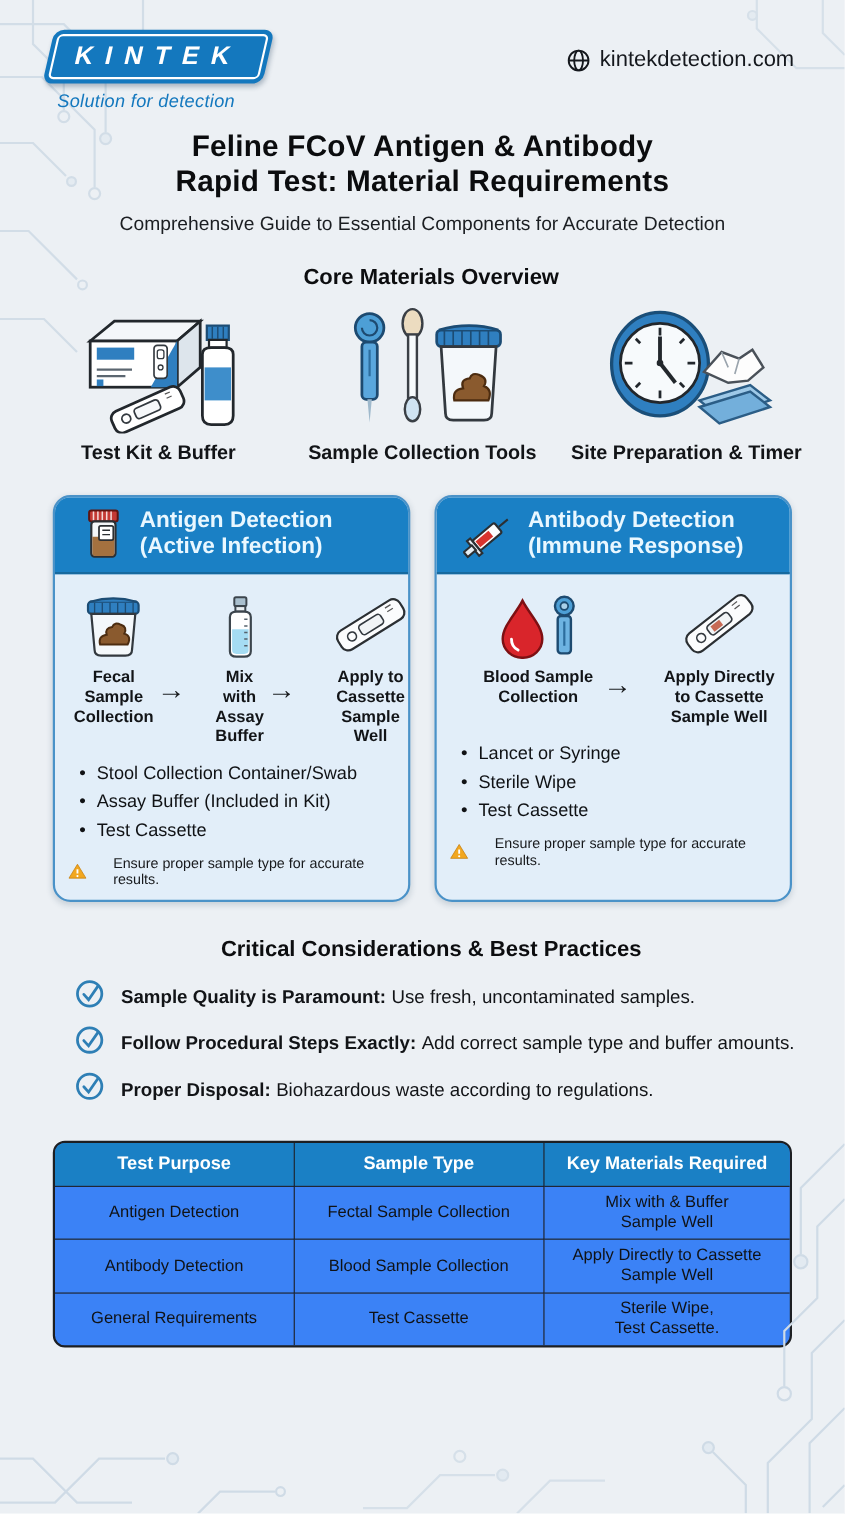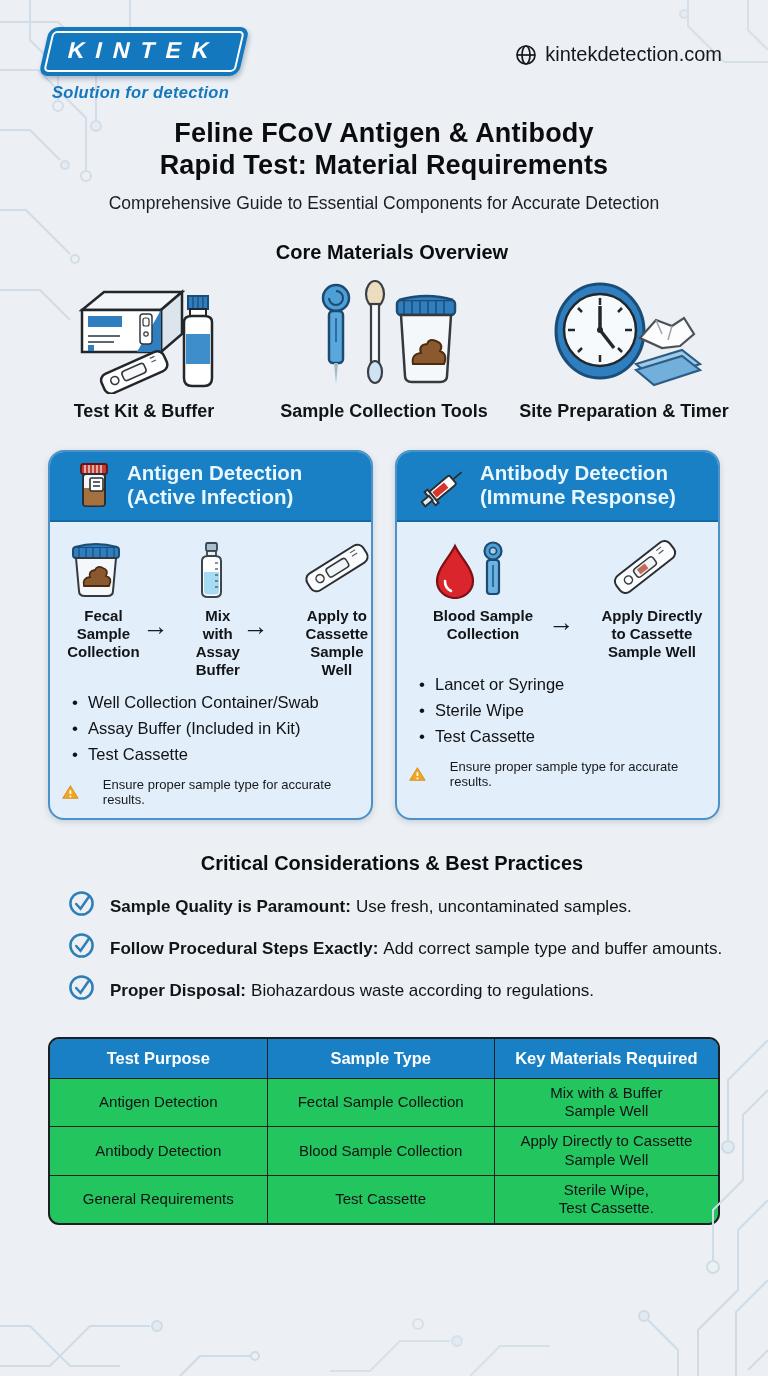--- a/index.html
+++ b/index.html
@@ -10,21 +10,21 @@
     font-family:"Liberation Sans", sans-serif;
     color:#121417;
   }
   .deco { position:absolute; pointer-events:none; }
 
   
   .header { position:relative; display:flex; justify-content:space-between; align-items:flex-start; padding:27px 46px 0 44px; }
   .logo-badge { display:inline-block; background:#1478be; border-radius:9px; padding:4px; transform:skewX(-13deg); box-shadow:2px 3px 5px rgba(20,50,80,.3); }
   .logo-inner { border:2.5px solid #ffffff; border-radius:5px; padding:4px 18px 6px; }
   .logo-text { color:#ffffff; font-weight:bold; font-size:23px; letter-spacing:11px; white-space:nowrap; }
-  .logo-tagline { color:#1478be; font-weight:bold; font-style:italic; font-size:16.5px; margin-top:7px; padding-left:8px; letter-spacing:.3px; }
+  .logo-tagline { color:#1478be; font-weight:normal; font-style:italic; font-size:16.5px; margin-top:7px; padding-left:8px; letter-spacing:.3px; }
   .website-link { display:flex; align-items:center; gap:8px; margin-top:16px; font-size:20px; color:#15181d; }
 
   
   .title-block { text-align:center; margin-top:16px; }
   .title-line { font-size:27px; font-weight:bold; line-height:1.18; color:#0b0c0e; letter-spacing:.2px; }
   .subtitle { font-size:17.5px; margin-top:11px; color:#1b1e22; }
 
   
   .section-heading { text-align:center; font-size:20px; font-weight:bold; color:#0c0d0f;margin-left:16px; }
 
@@ -36,39 +36,39 @@
   .core-label { font-size:18px; font-weight:bold; margin-top:7px; white-space:nowrap; }
 
   
   .align-section { margin-top:28px; }
   .cards-row { display:flex; gap:22px; padding:0 48px; margin-top:22px; }
   .card { flex:1; border:2px solid #4a92c8; border-radius:16px; background:#e2eef9; overflow:hidden; box-shadow:0 2px 6px rgba(30,60,90,.18); }
   .card-header { background:#1a80c5; display:flex; align-items:center; gap:13px; padding:9px 10px 11px 24px; min-height:64px; border-bottom:2px solid #16699f; }
   .card-title { color:#e9f7ff; font-weight:bold; font-size:20.5px; line-height:1.17; white-space:pre-line; }
   .card-body { padding:13px 12px 11px; }
   .flow-row { display:flex; justify-content:center; align-items:flex-start; }
-  .flow-step { display:flex; flex-direction:column; align-items:flex-start;margin-left:24px; }
+  .flow-step { display:flex; flex-direction:column; align-items:center;margin-left:24px; }
   .flow-icon-box { height:64px; display:flex; align-items:flex-end; justify-content:center; gap:4px; }
   .flow-label { font-size:15px; font-weight:bold; text-align:center; line-height:1.2; margin-top:8px; white-space:pre-line; }
   .flow-arrow { font-size:26px; font-weight:bold; color:#17191c; margin-top:76px; padding:0 3px; }
   .bullet-list { margin:11px 0 0 10px; padding:0; }
   .bullet-list li { list-style:none; font-size:16.5px; color:#101215; padding:3px 0; }
   .bullet-list li::before { content:"\2022"; margin-right:10px; font-size:17px; }
   .warning-row { display:flex; align-items:center; justify-content:center; gap:24px; margin-top:9px; font-size:13px; color:#17191c; }
 
   
   .considerations { margin-top:32px; }
   .check-items { padding:0 0 0 68px; margin-top:6px; }
   .check-item { display:flex; align-items:flex-end; gap:15px; margin-top:15px; font-size:17px; }
   .check-item .check-label { font-weight:bold; }
   .check-item .check-text { margin-left:5px; }
 
   
   .summary-section { margin-top:36px; }
-  .table-wrap { margin:19px 48px 0; border:2px solid #1d1f22; border-radius:11px; overflow:hidden; background:#22c55e; }
+  .table-wrap { margin:19px 48px 0; border:2px solid #1d1f22; border-radius:11px; overflow:hidden; background:#3b82f6; }
   table.summary { width:100%; border-collapse:collapse; }
   table.summary th { background:#1a80c5; color:#ffffff; font-size:16.5px; font-weight:bold; padding:10px 6px; border:1.5px solid #1d1f22; }
   table.summary td { font-size:15px; text-align:center; padding:5px 6px; border:1.5px solid #1d1f22; white-space:pre-line; line-height:1.25; height:45px; color:#101215; }
   table.summary th:first-child, table.summary td:first-child { border-left:none; width:32.5%; }
   table.summary th:last-child,  table.summary td:last-child  { border-right:none; width:33.5%; }
   table.summary tr:first-child th { border-top:none; }
   table.summary tr:last-child td { border-bottom:none; }
 </style>
 </head>
 <body>
@@ -328,21 +328,21 @@
                     <line x1="60" y1="29" x2="66" y2="29" stroke="#555" stroke-width="1.1"></line>
                   </g>
                 </svg>
               </div>
               <div class="flow-label">Apply to
 Cassette
 Sample Well</div>
             </div>
           </div>
           <ul class="bullet-list">
-            <li>Well Collection Container/Swab</li>
+            <li>Stool Collection Container/Swab</li>
             <li>Assay Buffer (Included in Kit)</li>
             <li>Test Cassette</li>
           </ul>
           <div class="warning-row">
             <svg width="18" height="16" viewBox="0 0 24 21">
               <path d="M12 1.5 L23 19.5 H1 Z" fill="#f2a71f" stroke="#c77f10" stroke-width="1"></path>
               <line x1="12" y1="8" x2="12" y2="13.5" stroke="#ffffff" stroke-width="2.4"></line>
               <circle cx="12" cy="16.8" r="1.4" fill="#ffffff"></circle>
             </svg>
             <span>Ensure proper sample type for accurate results.</span>

